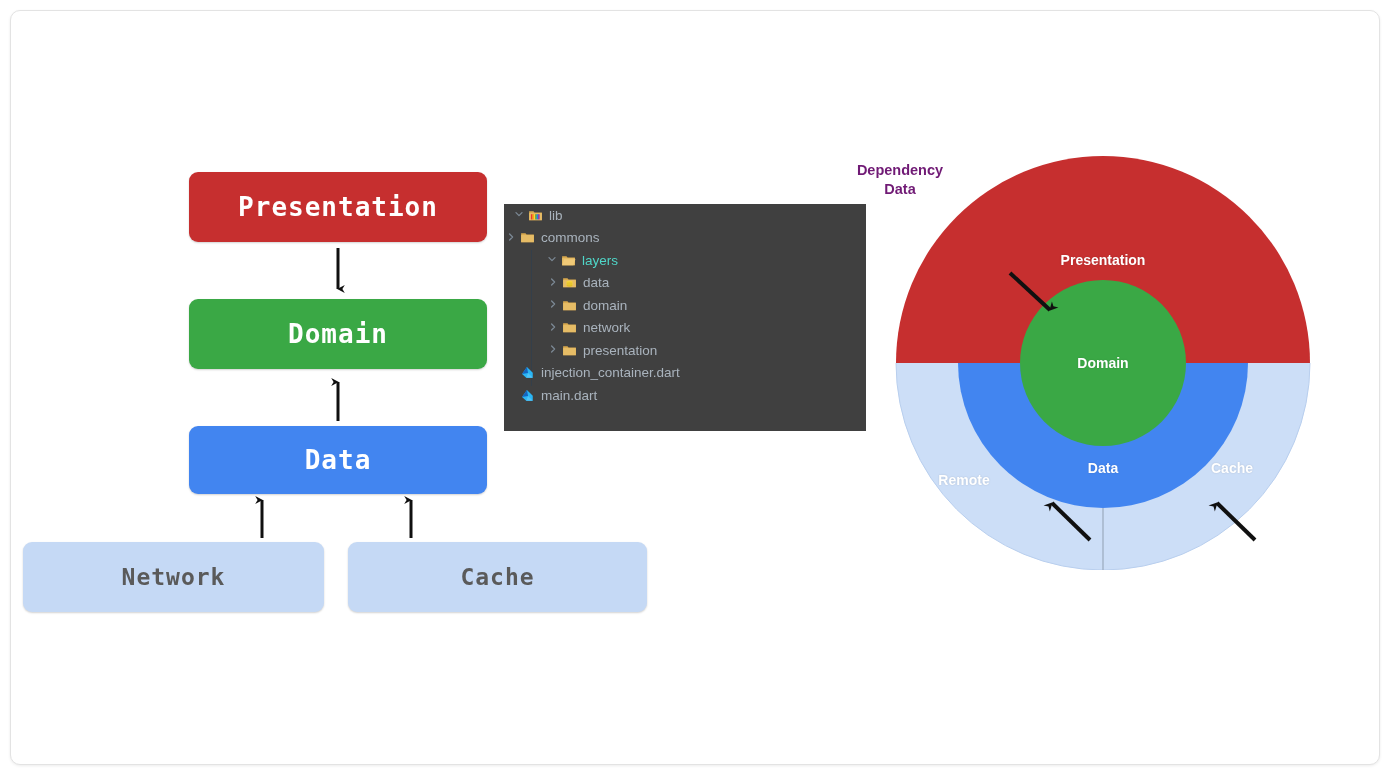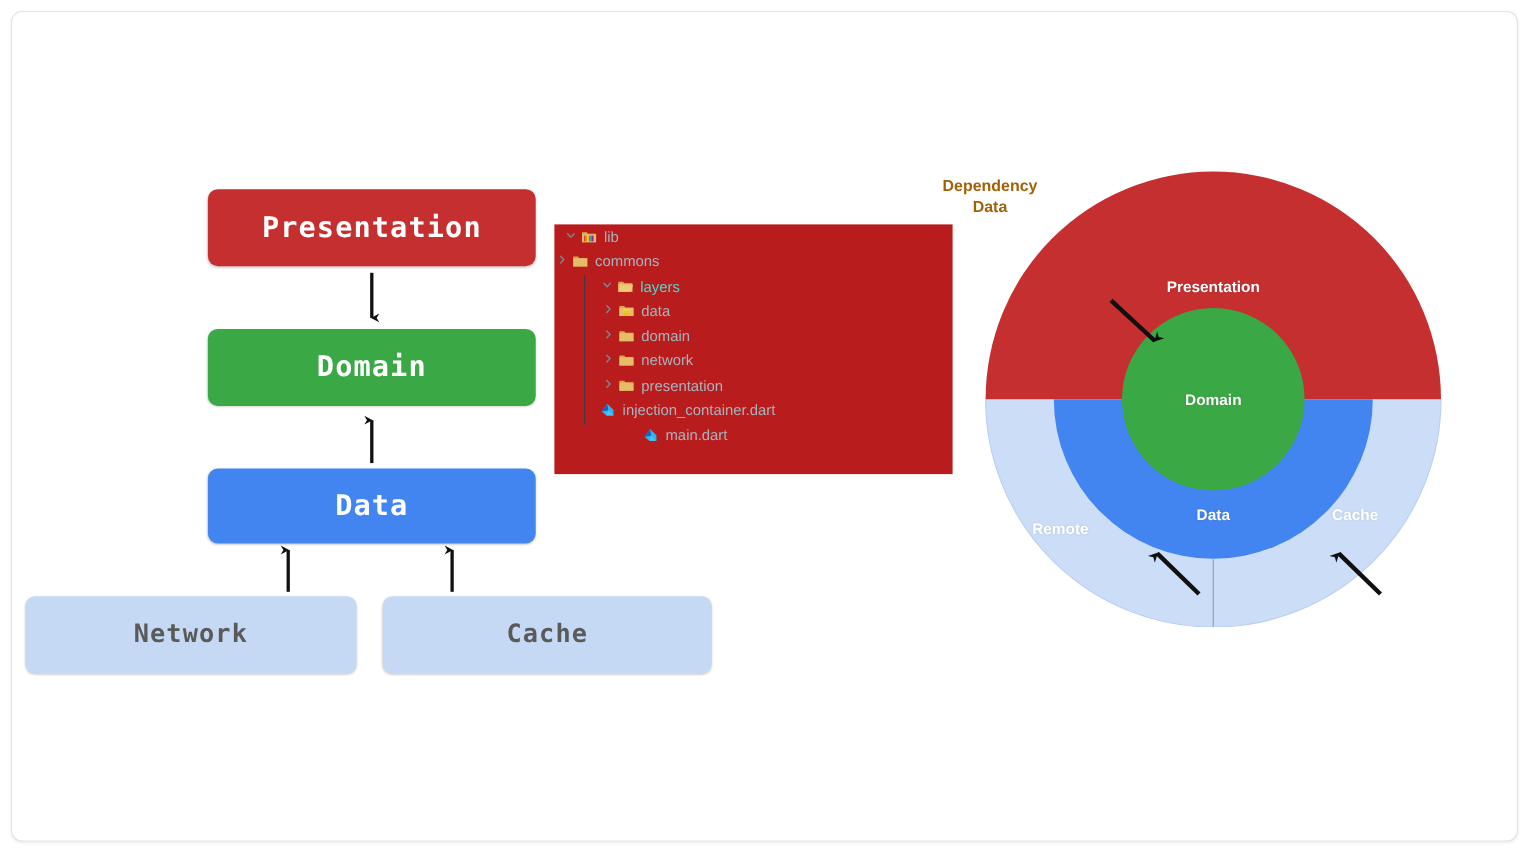--- a/index.html
+++ b/index.html
@@ -73,21 +73,21 @@
     left: 0; top: 0;
     width: 700px; height: 783px;
     pointer-events: none;
   }
 
   
   #tree-panel {
     position: absolute;
     left: 504px; top: 204px;
     width: 362px; height: 227px;
-    background: #b91c1c;
+    background: #404040;
     overflow: hidden;
   }
   .tree-row {
     position: relative;
     display: flex;
     align-items: center;
     height: 22.5px;
     font-size: 13.5px;
     color: #a9b3bd;
     white-space: nowrap;
@@ -134,21 +134,21 @@
     transform: translate(-50%, -50%);
     text-shadow: 0 0 2px rgba(0,0,0,0.15);
   }
   #dep-rule-label {
     position: absolute;
     left: 845px; top: 161px;
     width: 110px;
     text-align: center;
     font-size: 14.5px;
     font-weight: bold;
-    color: #a16207;
+    color: #701a75;
     line-height: 1.28;
   }
 </style>
 </head>
 <body>
 
 <div id="page">
   <div id="frame"></div>
 
   <div class="layer-box" id="box-presentation">
@@ -282,32 +282,32 @@
               <path fill="none" stroke="#7b8894" stroke-width="1.3" stroke-linecap="round" stroke-linejoin="round" d="M3.6 2 L6.6 5 L3.6 8"></path>
             </svg></span>
           <span class="ico">
             <svg width="15" height="15" viewBox="0 0 16 16">
               <path d="M1.2 3.4 h4.6 l1.2 1.5 h7.8 v8.1 h-13.6 z" fill="#d9a94e"></path>
               <path d="M1.2 5.4 h13.6 v7.6 h-13.6 z" fill="#e6bc66"></path>
             </svg>
           </span>
           <span class="lbl">presentation</span>
         </div>
-        <div class="tree-row" style="padding-left: 25px;">
+        <div class="tree-row" style="">
           <span class="twisty"></span>
           <span class="ico">
             <svg width="15" height="15" viewBox="0 0 16 16">
               <path d="M2.2 9.6 L7.4 2.1 L13.6 8.3 L13.6 13.6 L6.6 13.6 Z" fill="#29b6f6"></path>
               <path d="M2.2 9.6 L7.4 2.1 L8.6 8.6 Z" fill="#1565c0"></path>
               <path d="M8.6 8.6 L13.6 13.6 L6.6 13.6 Z" fill="#4fc3f7"></path>
             </svg>
           </span>
           <span class="lbl">injection_container.dart</span>
         </div>
-        <div class="tree-row" style="padding-left: 25px; margin-left: 39px;">
+        <div class="tree-row" style="">
           <span class="twisty"></span>
           <span class="ico">
             <svg width="15" height="15" viewBox="0 0 16 16">
               <path d="M2.2 9.6 L7.4 2.1 L13.6 8.3 L13.6 13.6 L6.6 13.6 Z" fill="#29b6f6"></path>
               <path d="M2.2 9.6 L7.4 2.1 L8.6 8.6 Z" fill="#1565c0"></path>
               <path d="M8.6 8.6 L13.6 13.6 L6.6 13.6 Z" fill="#4fc3f7"></path>
             </svg>
           </span>
           <span class="lbl">main.dart</span>
         </div>

